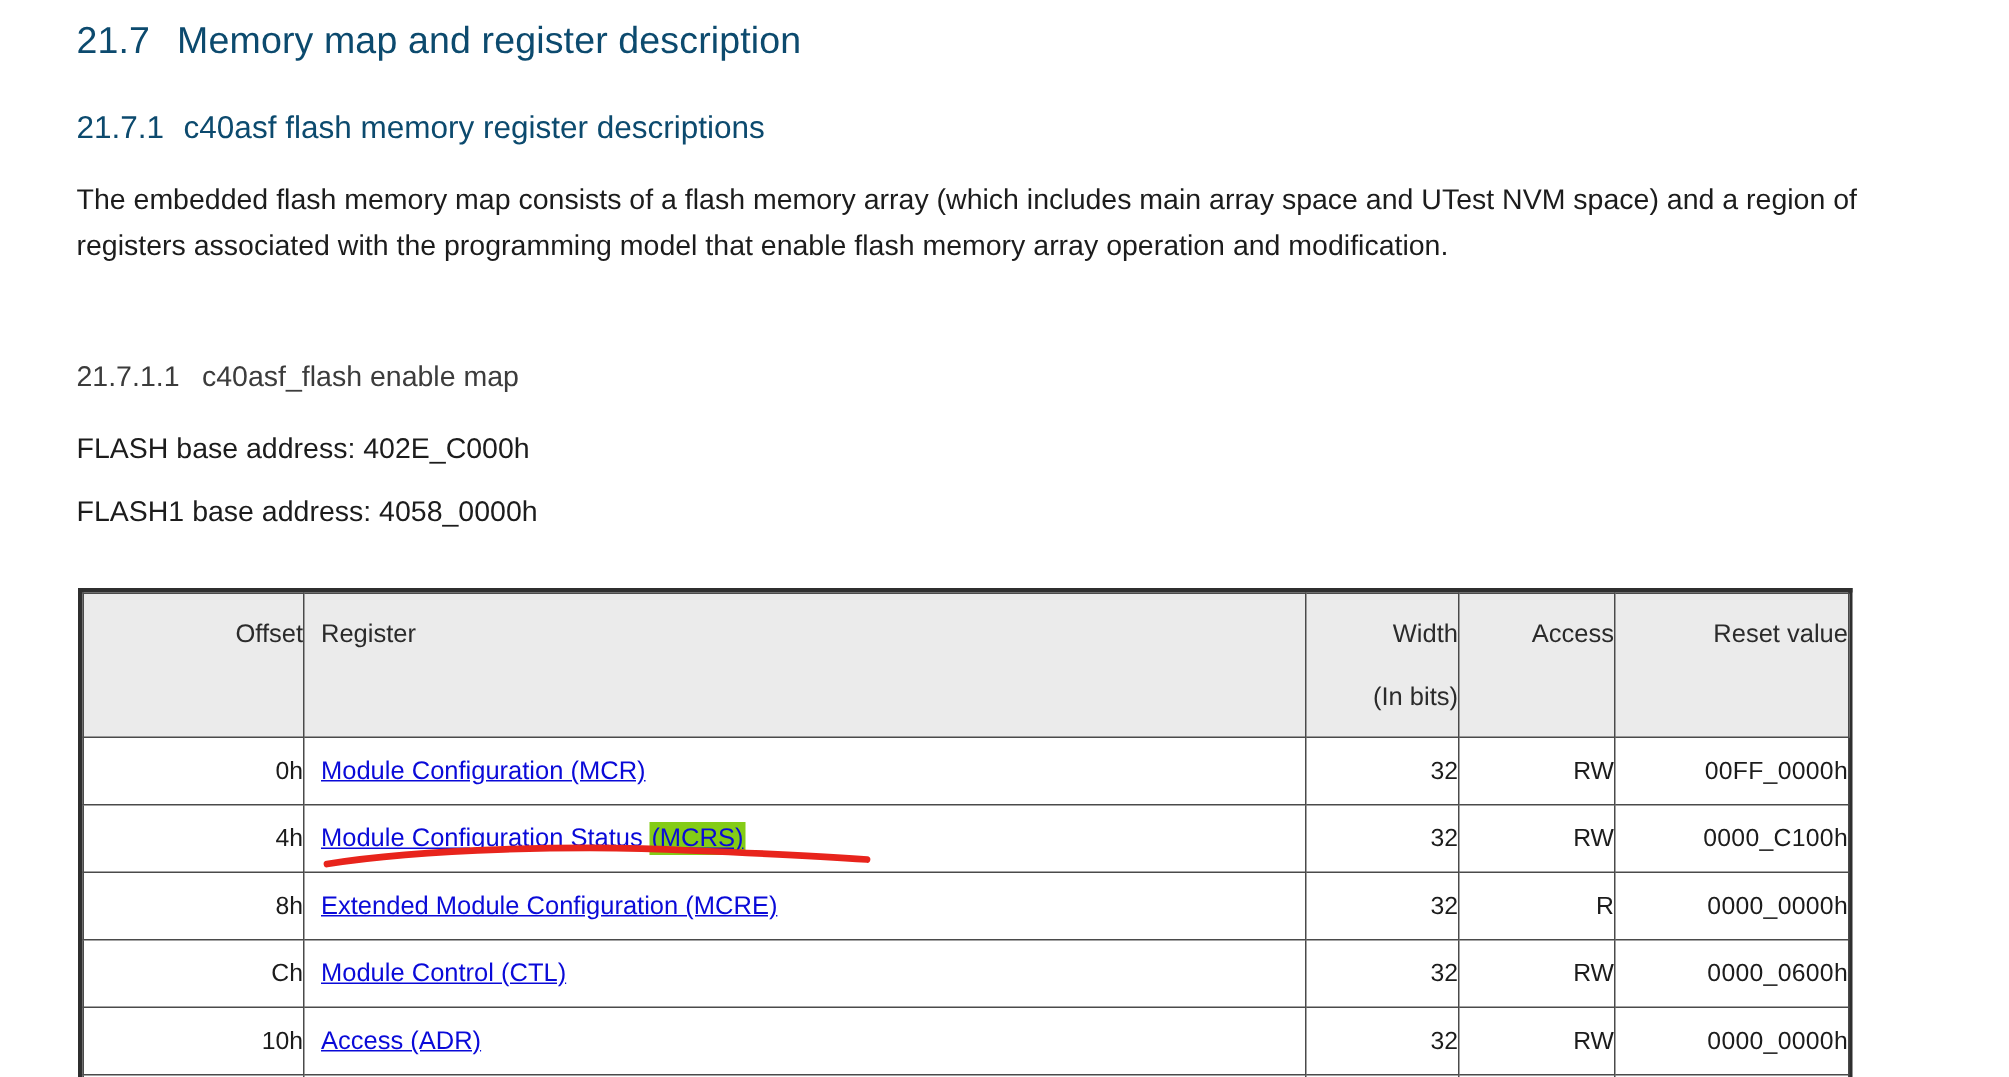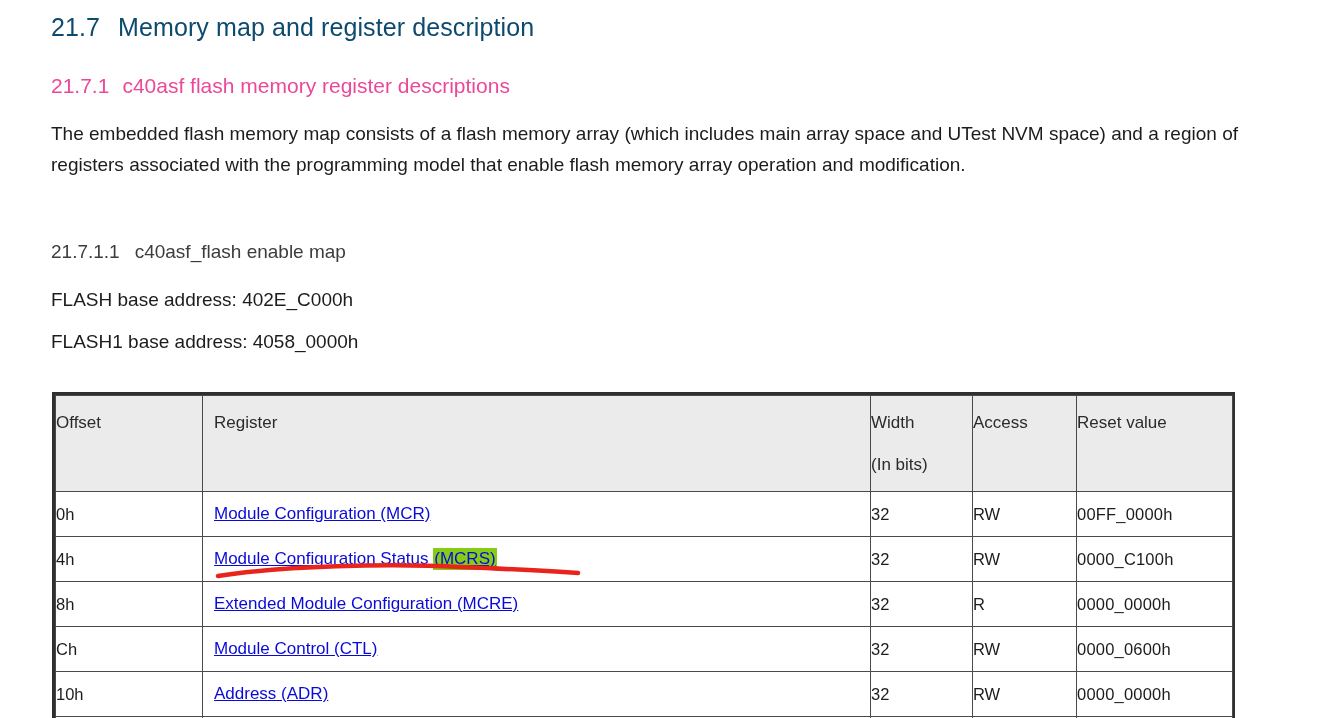--- a/index.html
+++ b/index.html
@@ -32,21 +32,21 @@
     letter-spacing: 0.1px;
     white-space: nowrap;
   }
   .h2 .num { margin-right: 18px; }
 
   .h3 {
     position: absolute;
     left: 51px;
     top: 74px;
     font-size: 21px;
-    color: #ec4899;
+    color: #0c4a6e;
     white-space: nowrap;
   }
   .h3 .num { margin-right: 13px; }
 
   .h4 {
     position: absolute;
     left: 51px;
     top: 241px;
     font-size: 19px;
     color: #3c3c3c;
@@ -89,21 +89,21 @@
   table.reg-table col.c-register { width: 668px; }
   table.reg-table col.c-width   { width: 102px; }
   table.reg-table col.c-access  { width: 104px; }
   table.reg-table col.c-reset   { width: 156px; }
 
   table.reg-table th,
   table.reg-table td {
     border: 1px solid #4a4a4a;
     padding: 0;
     vertical-align: middle;
-    text-align: left;
+    text-align: right;
     color: #1c1c1c;
     font-weight: normal;
   }
   table.reg-table thead th {
     background: #ebebeb;
     height: 96px;
     font-size: 17px;
     color: #2b2b2b;
     vertical-align: top;
     padding-top: 17px;
@@ -212,21 +212,21 @@
         </tr>
         <tr>
           <td>Ch</td>
           <td class="td-register"><a class="reg-link" href="#">Module Control (CTL)</a></td>
           <td>32</td>
           <td>RW</td>
           <td class="mono-val">0000_0600h</td>
         </tr>
         <tr>
           <td>10h</td>
-          <td class="td-register"><a class="reg-link" href="#">Address (ADR)</a></td>
+          <td class="td-register"><a class="reg-link" href="#">Access (ADR)</a></td>
           <td>32</td>
           <td>RW</td>
           <td class="mono-val">0000_0000h</td>
         </tr>
         <tr>
           <td>&nbsp;</td>
           <td class="td-register">&nbsp;</td>
           <td>&nbsp;</td>
           <td>&nbsp;</td>
           <td>&nbsp;</td>

